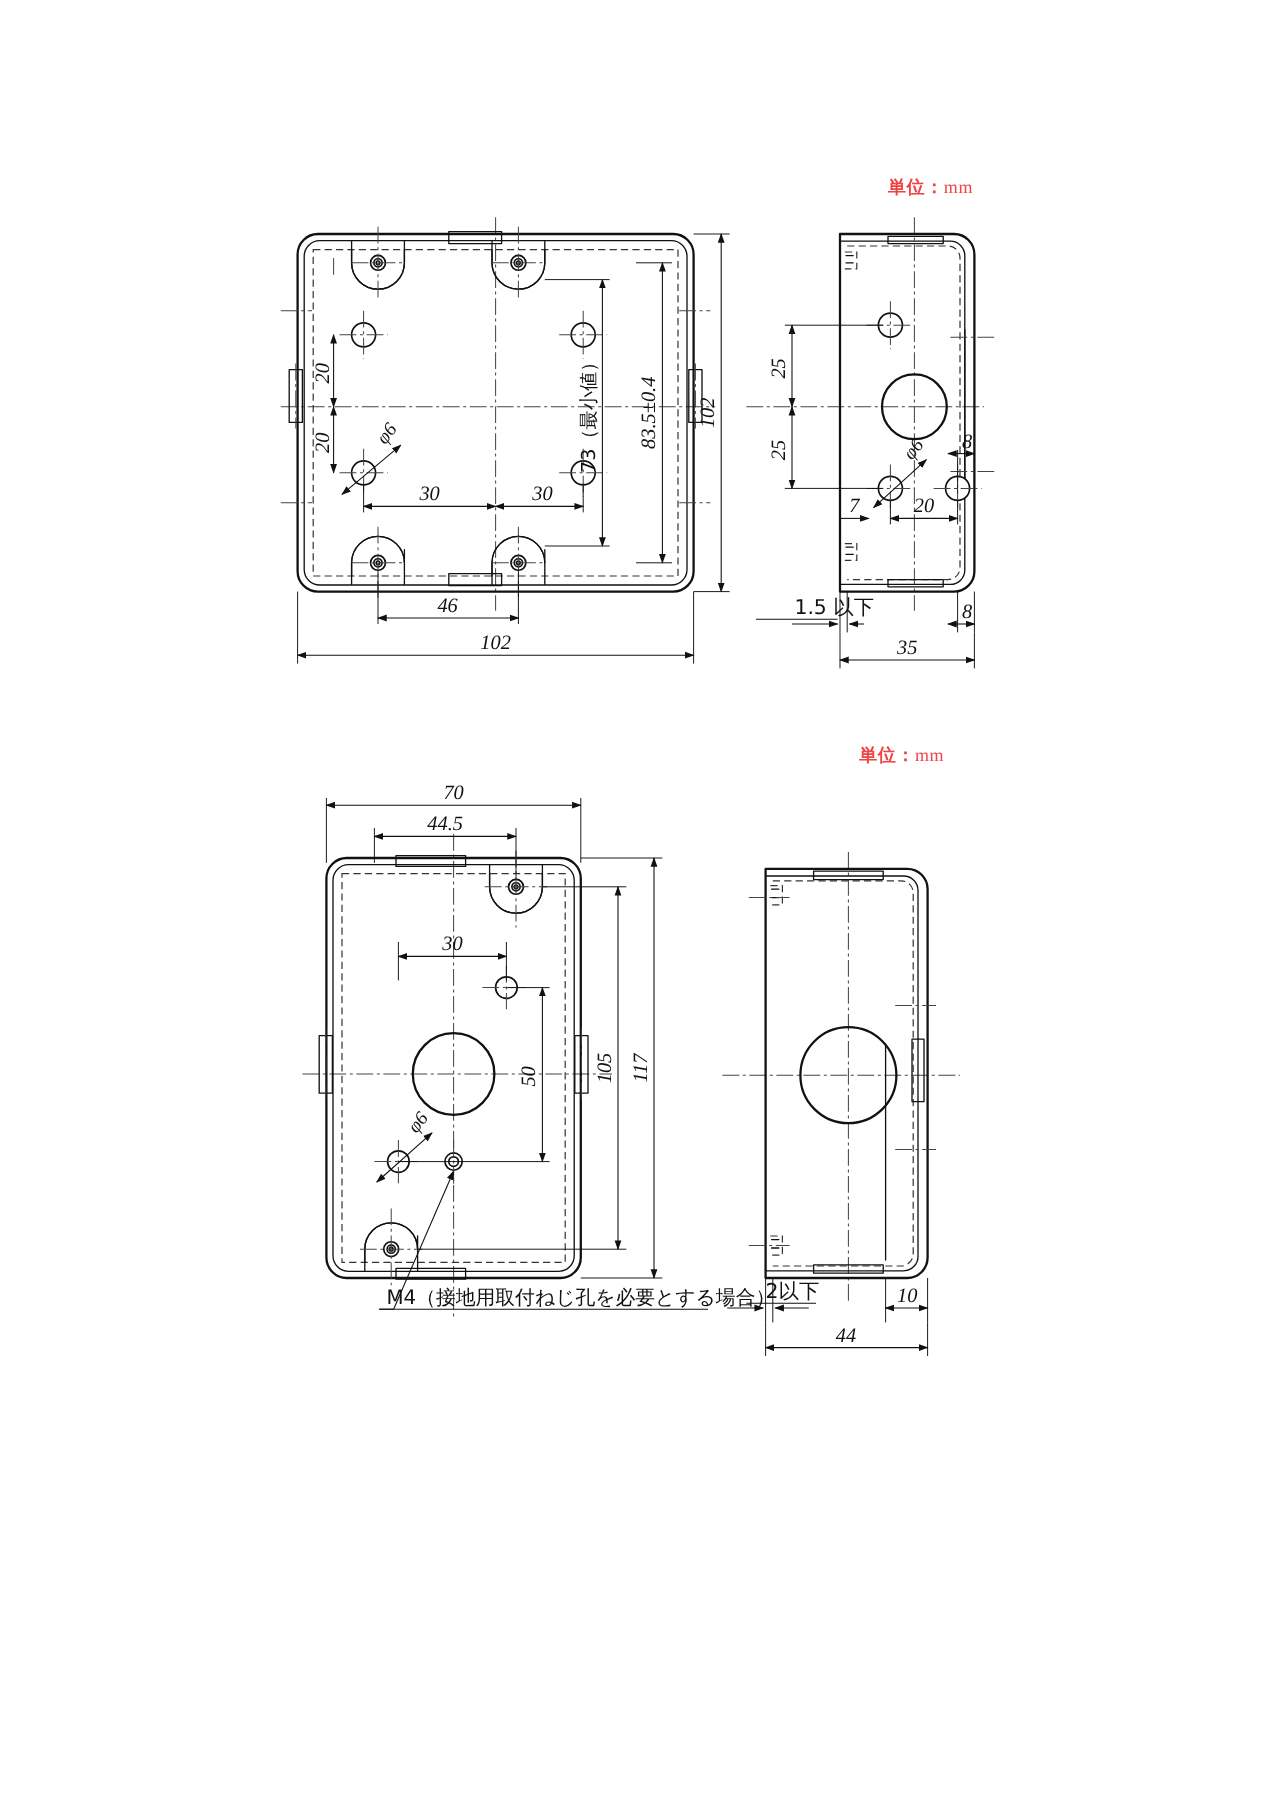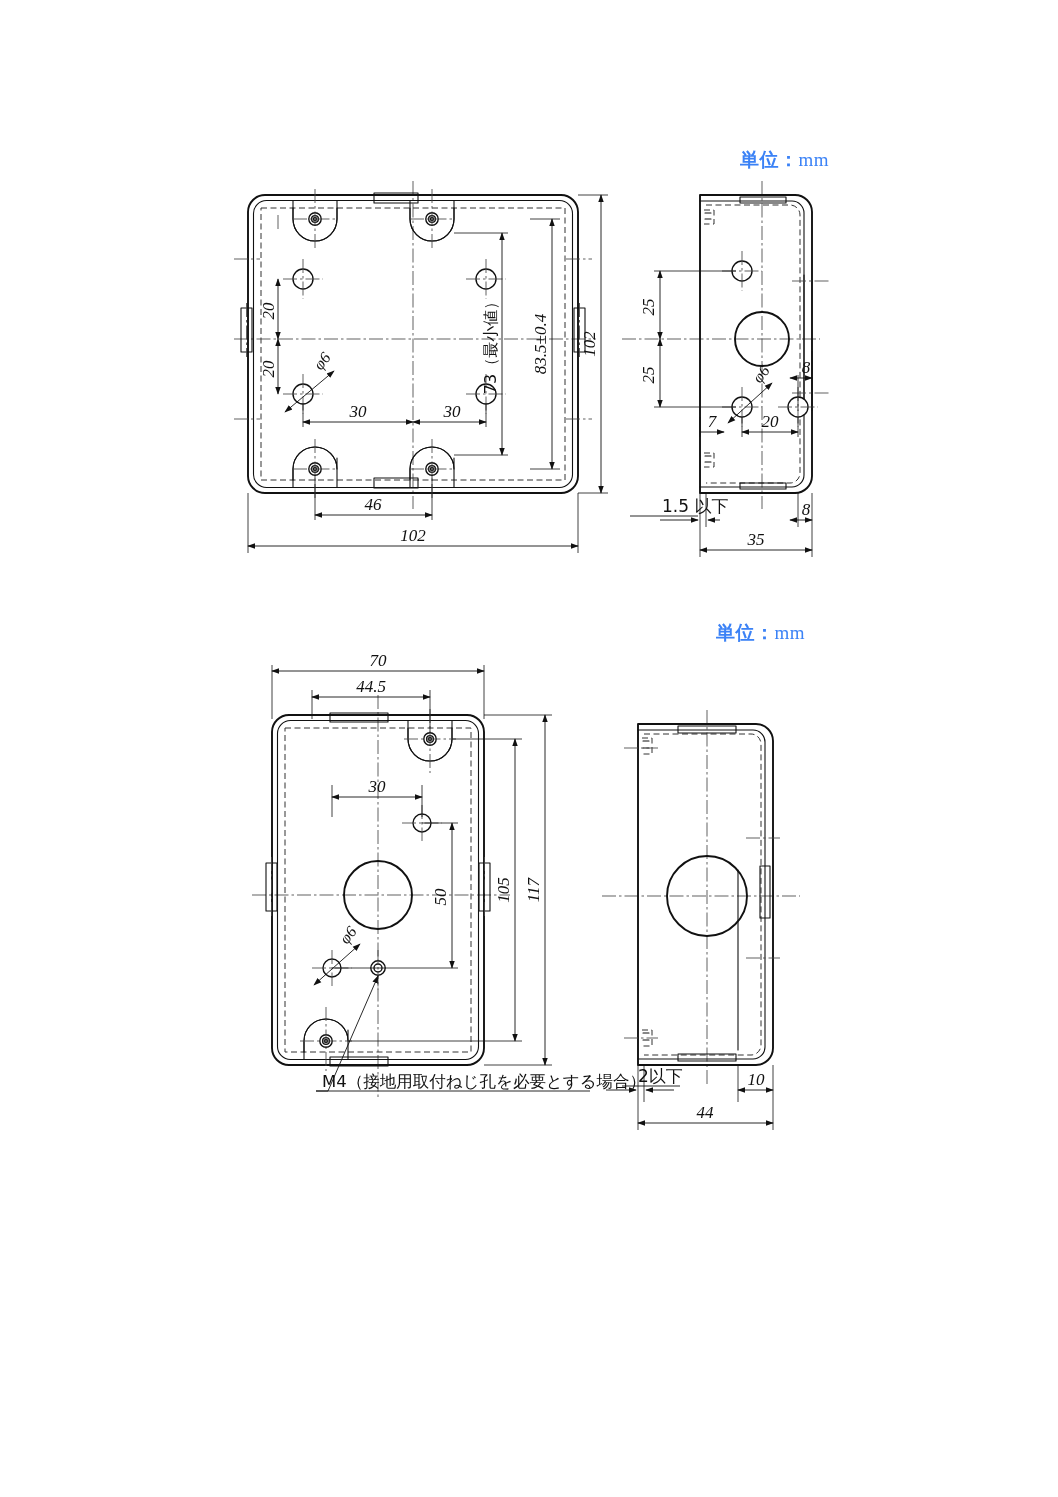--- a/index.html
+++ b/index.html
@@ -17,23 +17,23 @@
   }
   .sheet {
     position: absolute;
     inset: 0;
     width: 1058px;
     height: 1497px;
   }
   .unit-label {
     position: absolute;
     font-family: "DejaVu Sans", sans-serif;
-    font-size: 19px;
+    font-size: 15px;
     letter-spacing: 0.5px;
-    color: #3b82f6;
+    color: #ef4444;
     white-space: nowrap;
     font-weight: 600;
   }
   .unit-label .u-mm {
     font-family: "Liberation Serif", serif;
     font-weight: 400;
   }
   #unit-top { left: 740px; top: 147px; }
   #unit-bottom { left: 716px; top: 620px; }
 

